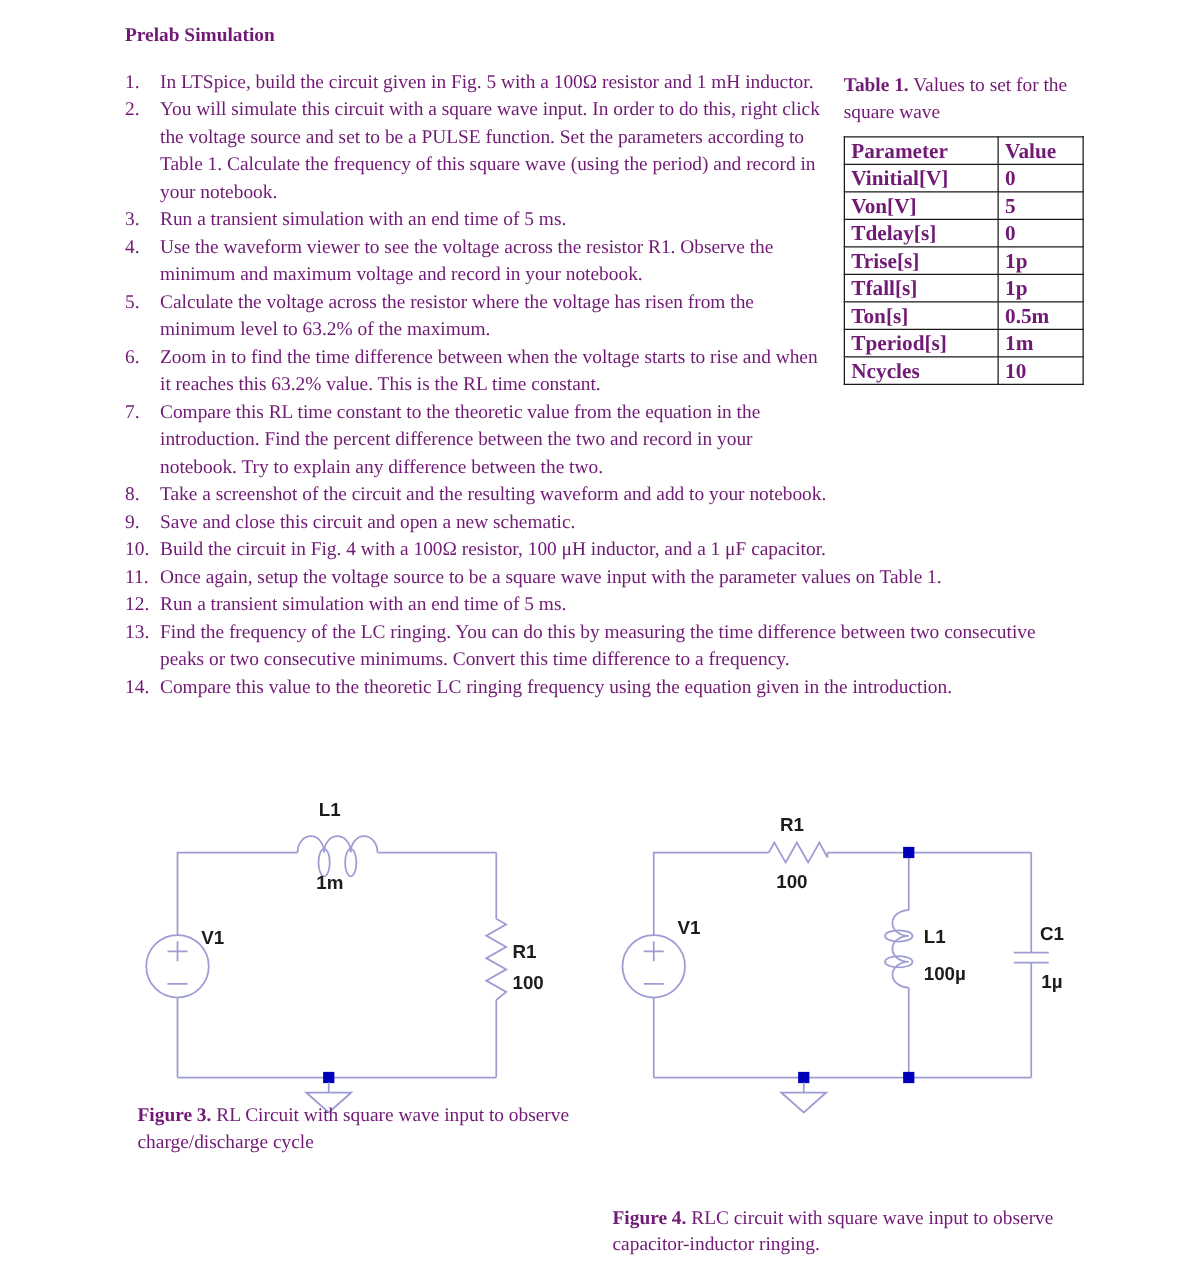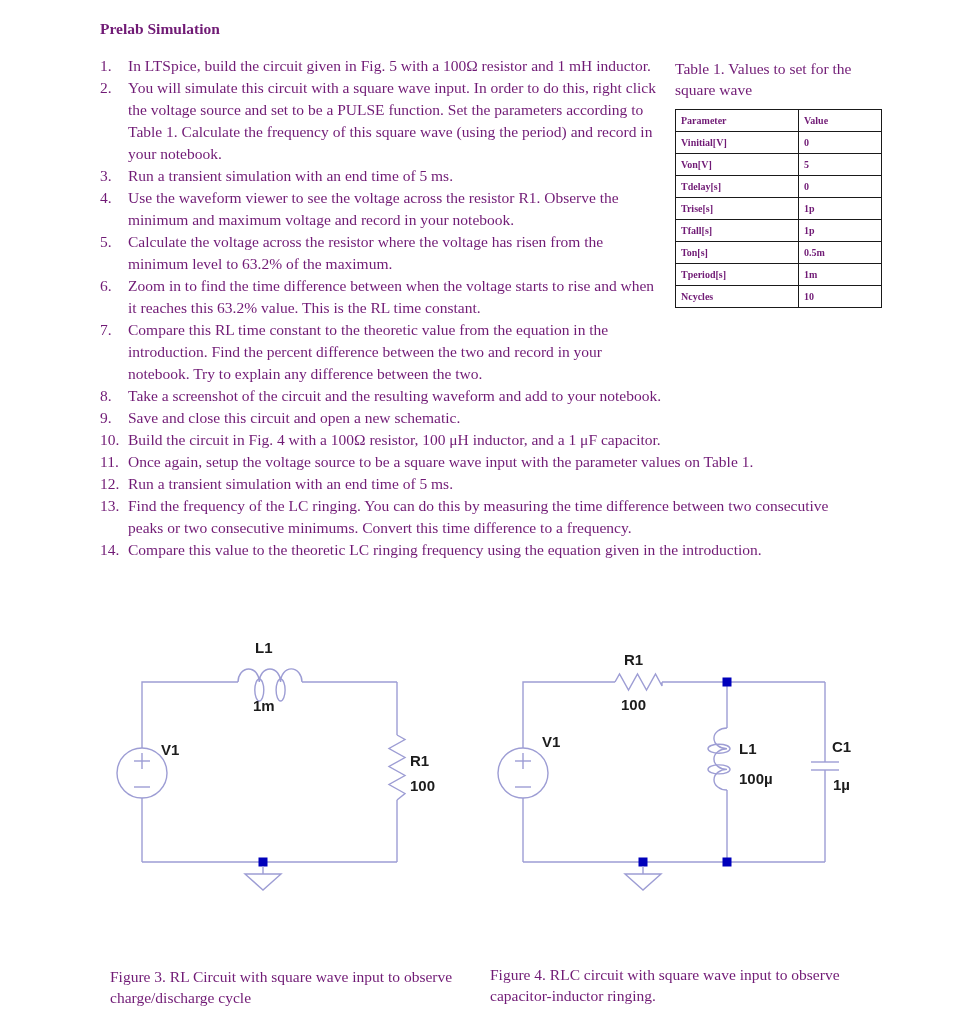--- a/index.html
+++ b/index.html
@@ -28,22 +28,22 @@
     width:182px;
     margin:3px 0 42px 14px;
   }
   .table-title{
     font-size:15.5px;
     line-height:21px;
     margin:0 0 9px 0;
   }
   table.params{
     border-collapse:collapse;
-    width:207px;
-    font-size:10px;
+    width:192px;
+    font-size:17px;
   }
   table.params th, table.params td{
     border:1px solid #1a1a1a;
     padding:0 5px;
     height:21px;
     text-align:left;
     font-weight:bold;
     white-space:nowrap;
   }
   table.params th{font-weight:bold;}
@@ -75,23 +75,23 @@
     font-family:"Liberation Sans", sans-serif;
     font-weight:bold;
     font-size:15px;
     fill:#1c1c1c;
   }
   .caption{
     position:absolute;
     font-size:15.5px;
     line-height:21.5px;
   }
-  .cap3{left:110px;top:950px;width:350px;}
+  .cap3{left:110px;top:866px;width:350px;}
   .cap4{left:490px;top:948px;width:360px;}
-  .b{font-weight:normal;}
+  .b{font-weight:bold;}
 </style>
 </head>
 <body>
 
 <div class="page">
   <div class="content">
 
     <h1 class="doc-title">Prelab Simulation</h1>
 
     <div class="table-block">

